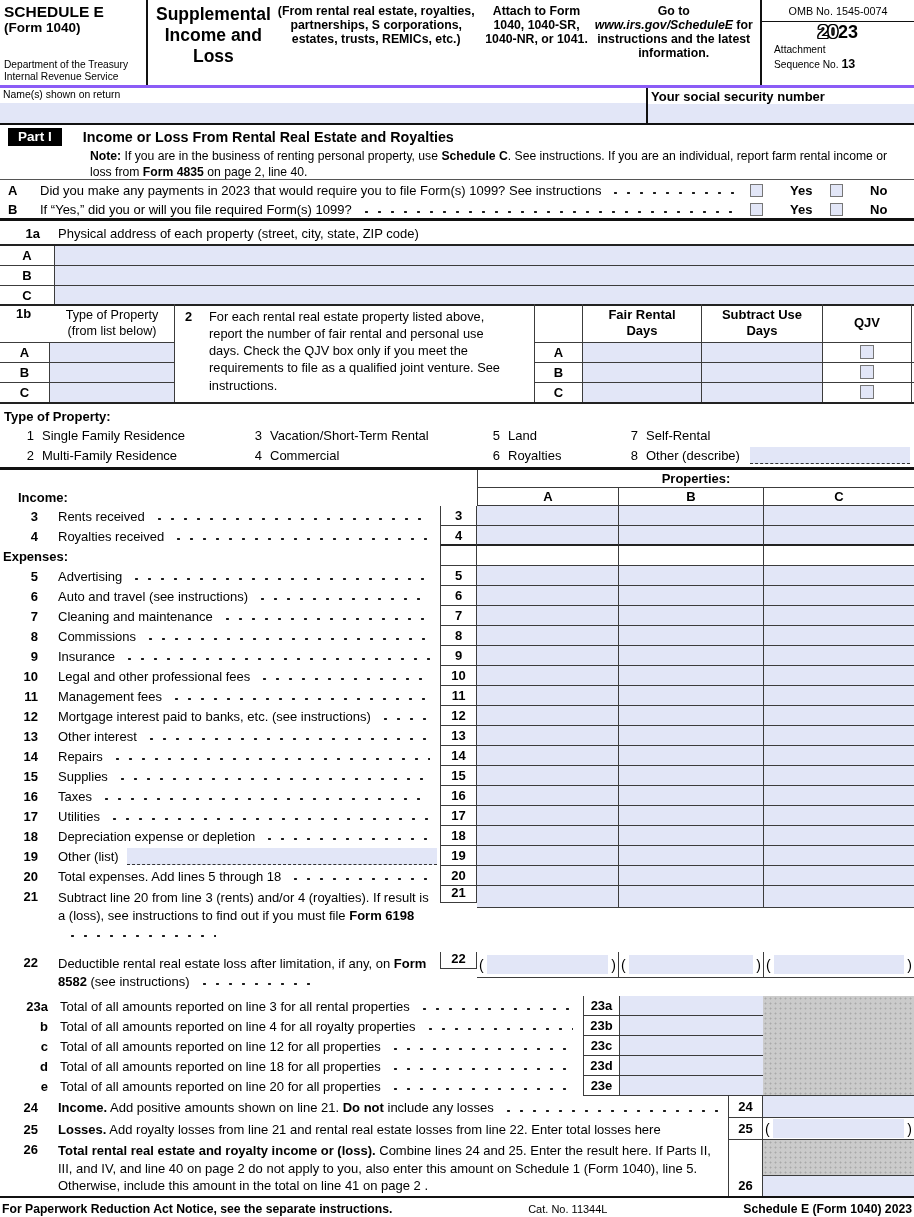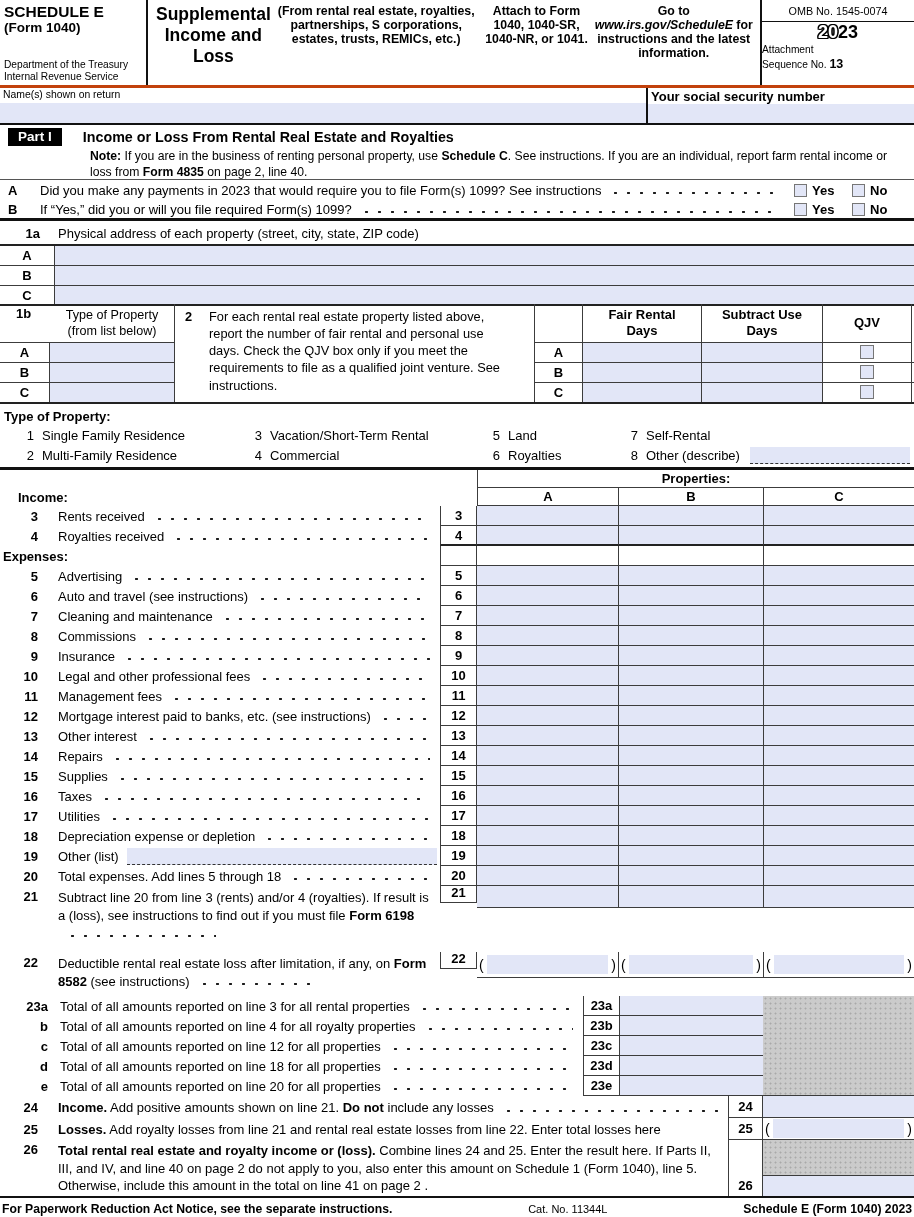--- a/index.html
+++ b/index.html
@@ -14,34 +14,34 @@
   .gray { background:#cbcbcb; background-image: radial-gradient(circle, #a9a9a9 0.9px, transparent 1.1px); background-size: 5px 5px; }
   .dots { flex:1 1 0; min-width:0; align-self:flex-end; height:4px; margin:0 10px 5px 8px;
     background-image: radial-gradient(circle, #1a1a1a 1.1px, transparent 1.3px);
     background-size: 13px 4px; background-position: left bottom; background-repeat: repeat-x; }
   .idots { display:inline-block; height:4px; margin-left:8px;
     background-image: radial-gradient(circle, #1a1a1a 1.1px, transparent 1.3px);
     background-size: 13px 4px; background-position: left bottom; background-repeat: repeat-x; }
   .cb { display:inline-block; width:13px; height:13px; background:#e2e6f7; border:1px solid #767676; }
 
   
-  #header { position:absolute; top:0; left:0; width:914px; height:88px; border-bottom:3px solid #c2410c; display:flex; }
+  #header { position:absolute; top:0; left:0; width:914px; height:88px; border-bottom:3px solid #8b5cf6; display:flex; }
   .h-left { width:148px; padding:3px 4px 2px 4px; border-right:2px solid #111; display:flex; flex-direction:column; }
   .h-sched { font-size:15.5px; font-weight:bold; line-height:1.1; }
   .h-form  { font-size:13.5px; font-weight:bold; margin-bottom:auto; }
   .h-dept  { font-size:10.2px; line-height:1.2; }
   .h-center { flex:1; border-right:2px solid #111; text-align:center; padding:4px 4px 5px 8px; display:flex; flex-direction:row; justify-content:space-between; }
   .h-title { font-size:17.5px; font-weight:bold; }
   .h-sub, .h-attach, .h-goto { font-size:12.3px; font-weight:bold; }
   .h-url { font-style: italic; }
   .h-right { width:152px; }
   .omb { font-size:10.8px; text-align:center; padding:5px 0 4px; border-bottom:1px solid #111; }
   .year { text-align:center; font-size:18px; font-weight:bold; line-height:1.1; margin-top:1px; }
   .y-out { color:#fff; text-shadow:-1.3px -1.3px 0 #000, 1.3px -1.3px 0 #000, -1.3px 1.3px 0 #000, 1.3px 1.3px 0 #000, -1.3px 0 0 #000, 1.3px 0 0 #000, 0 -1.3px 0 #000, 0 1.3px 0 #000; }
-  .attach-seq { font-size:10.2px; line-height:1.25; margin-top:1px; }
+  .attach-seq { font-size:10.2px; line-height:1.25; padding-left:12px; margin-top:1px; }
   .seq-no { font-size:12.5px; font-weight:bold; }
 
   
   #name-row { position:absolute; top:88px; left:0; width:914px; height:37px; display:flex; border-bottom:2px solid #111; }
   .nr-left { flex:1; display:flex; flex-direction:column; }
   .nr-right { width:268px; border-left:2px solid #111; display:flex; flex-direction:column; }
   .nr-label { font-size:10.4px; padding:1px 0 0 3px; }
   .nr-label.b { font-size:13px; }
   .nr-field { margin-top:auto; height:20px; }
 
@@ -50,21 +50,21 @@
   .p1-row { display:flex; align-items:flex-start; }
   .p1-tag { margin-left:8px; background:#000; color:#fff; font-weight:bold; font-size:13.5px; padding:1px 10px 2px; }
   .p1-title { font-weight:bold; font-size:14.3px; margin-left:21px; padding-top:1px; }
   .p1-note { margin-left:90px; width:800px; font-size:12.2px; line-height:1.32; margin-top:2px; }
 
   
   #questions { position:absolute; top:179px; left:0; width:914px; height:42px; border-top:1px solid #555; border-bottom:3px solid #111; padding-top:1px; }
   .q-row { display:flex; align-items:center; height:19px; padding:0 8px; }
   .q-letter { width:32px; font-weight:bold; flex-shrink:0; }
   .q-text { white-space:nowrap; }
-  .q-choice { display:flex; align-items:center; margin-left:4px; flex-shrink:0; }
+  .q-choice { display:flex; align-items:center; margin-left:4px; flex-shrink:0;gap:22px; }
   .q-choice .cb { margin-right:5px; }
   .q-choice .lab { font-weight:bold; width:36px; }
 
   
   #sec-1a { position:absolute; top:222px; left:0; width:914px; }
   .l1a { display:flex; height:22px; align-items:center; }
   .l1a-num { width:40px; text-align:right; font-weight:bold; }
   .l1a-text { margin-left:18px; }
   .addr-table { border-top:2px solid #222; }
   .addr-row { display:flex; height:20px; border-bottom:1px solid #3c3c3c; }

